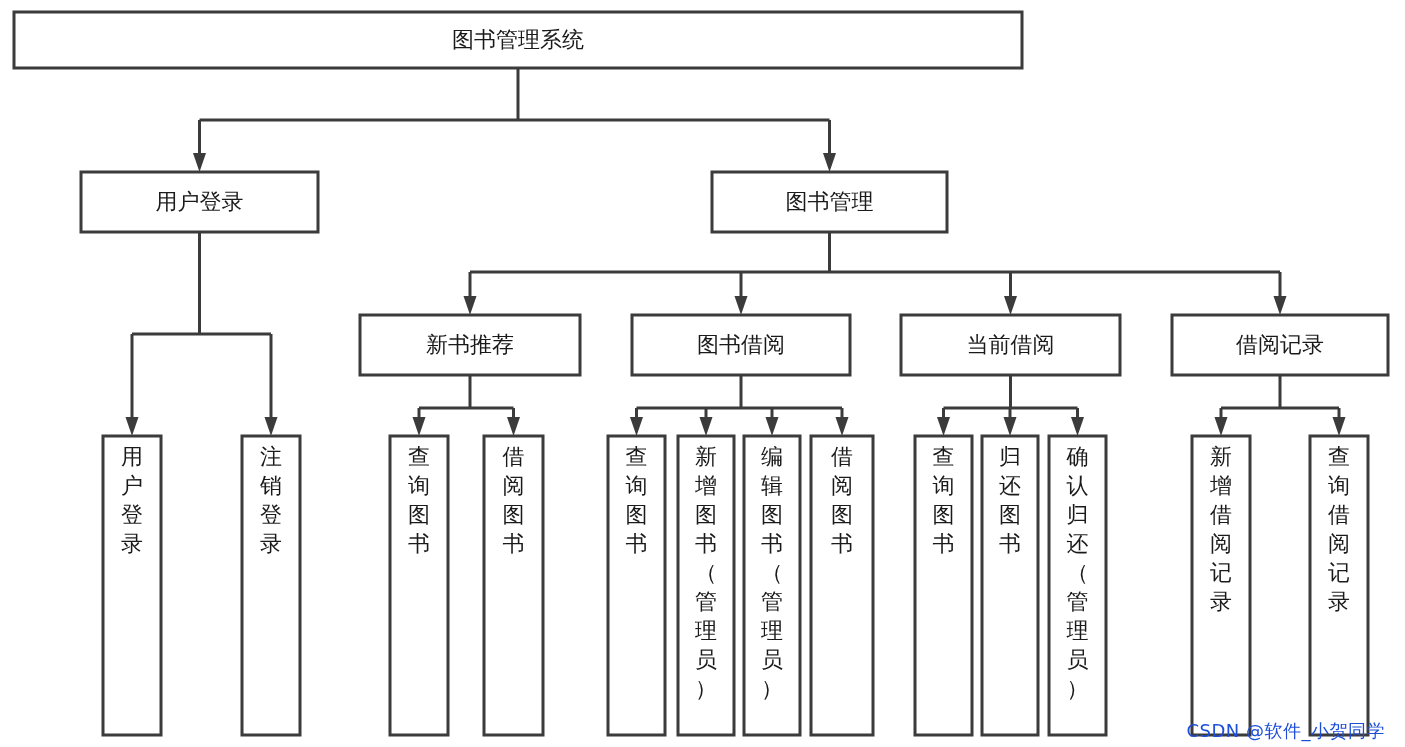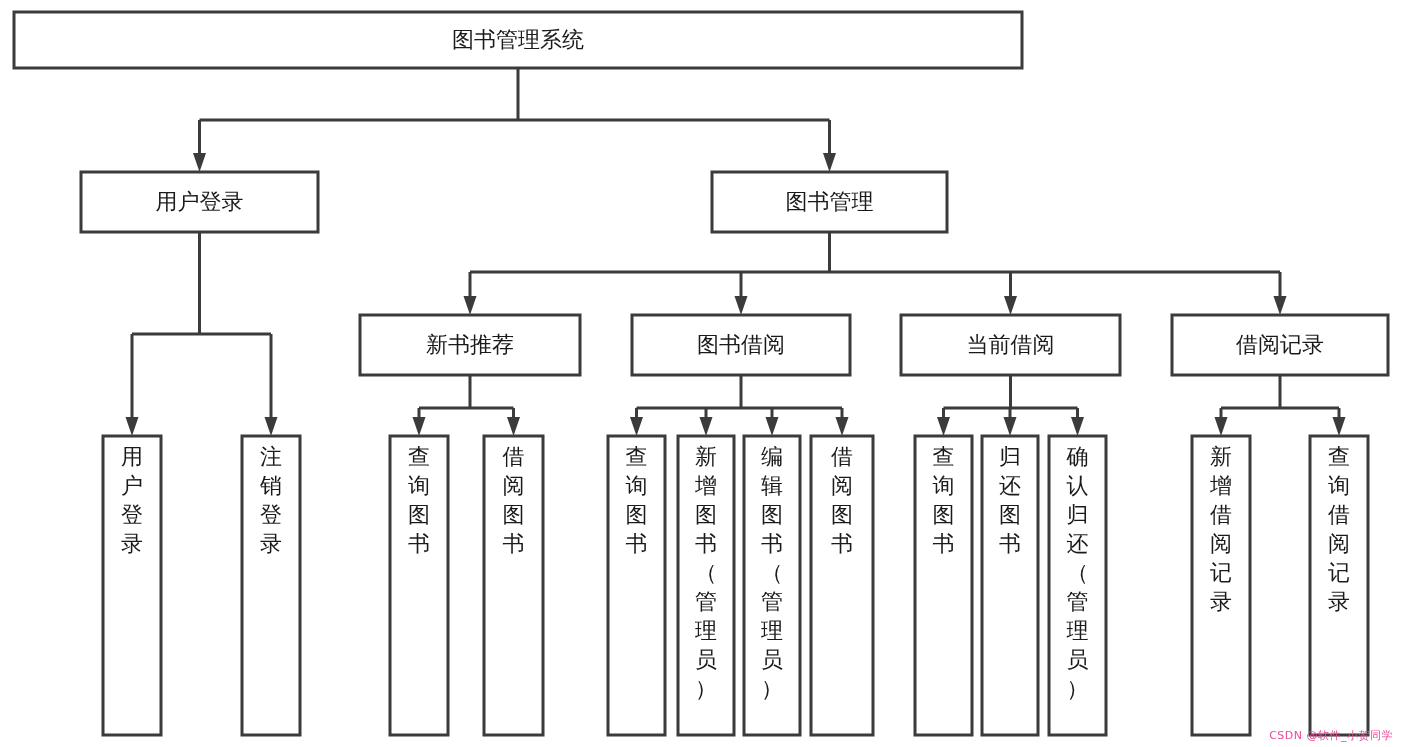--- a/index.html
+++ b/index.html
@@ -30,25 +30,25 @@
     dominant-baseline:middle;
   }
   .node-label-v-char{
     font-family:"DejaVu Sans","Liberation Sans",sans-serif;
     font-size:22px;
     fill:#1a1a1a;
     text-anchor:middle;
   }
   .watermark{
     position:absolute;
-    right:12px;
+    right:20px;
     bottom:4px;
     font-family:"DejaVu Sans","Liberation Sans",sans-serif;
-    font-size:11px;
-    color:#ec4899;
+    font-size:18px;
+    color:#1d4ed8;
     white-space:nowrap;
     letter-spacing:0.5px;
     user-select:none;
   }
 </style>
 </head>
 <body>
 
 <div id="diagram-root">
   <svg id="diagram-svg" width="1405" height="747" viewBox="0 0 1405 747" xmlns="http://www.w3.org/2000/svg">

